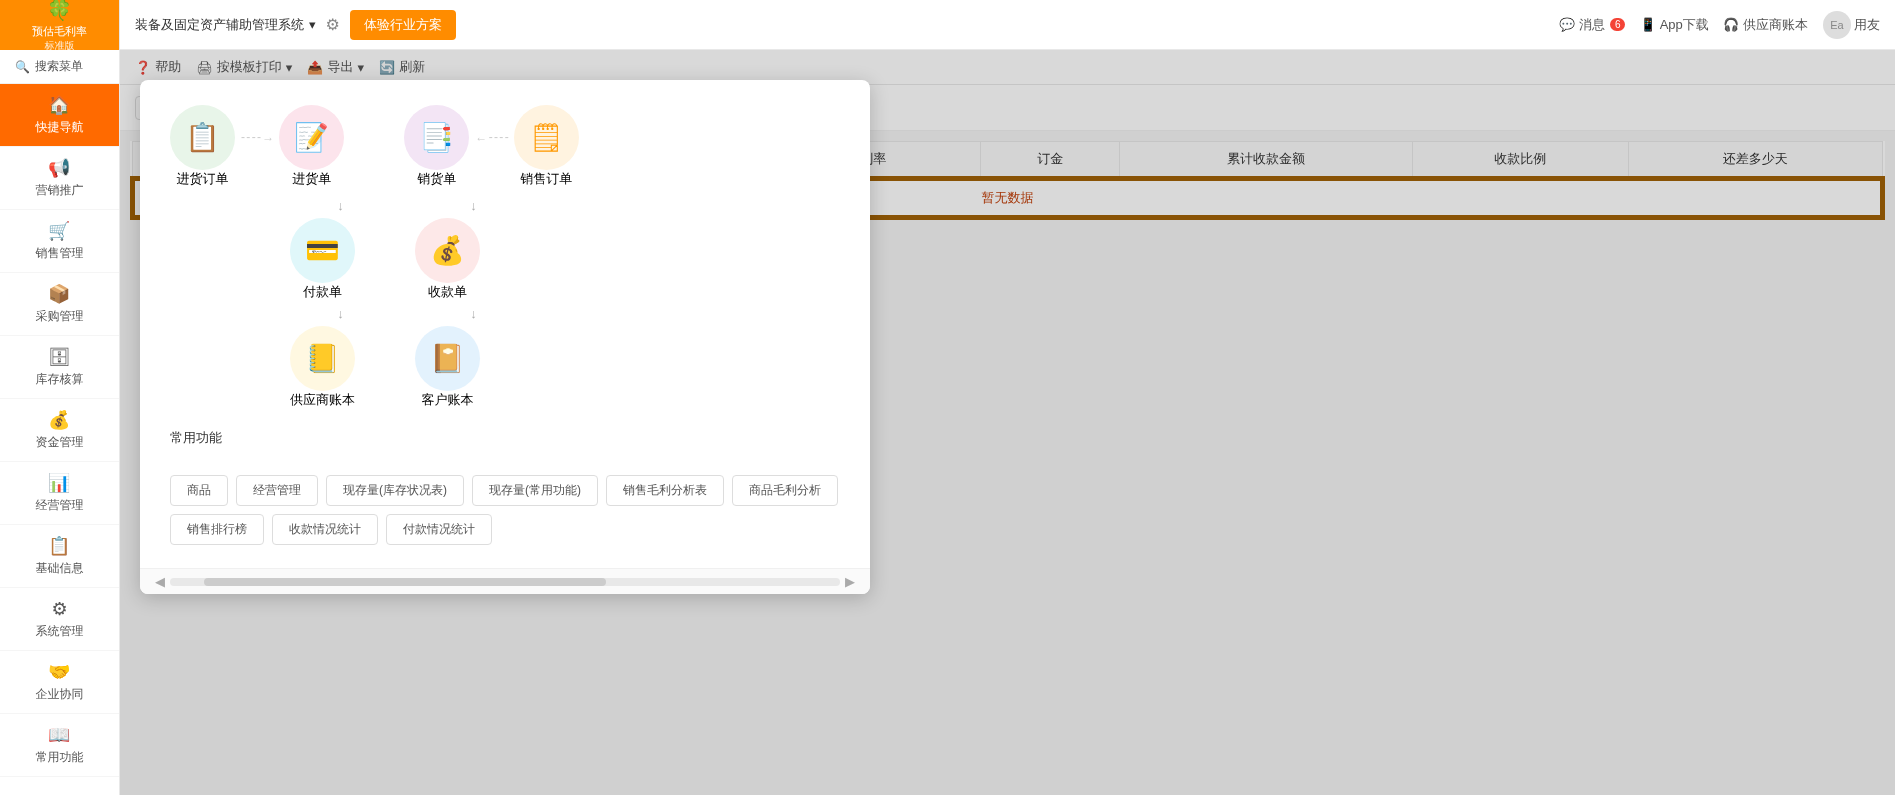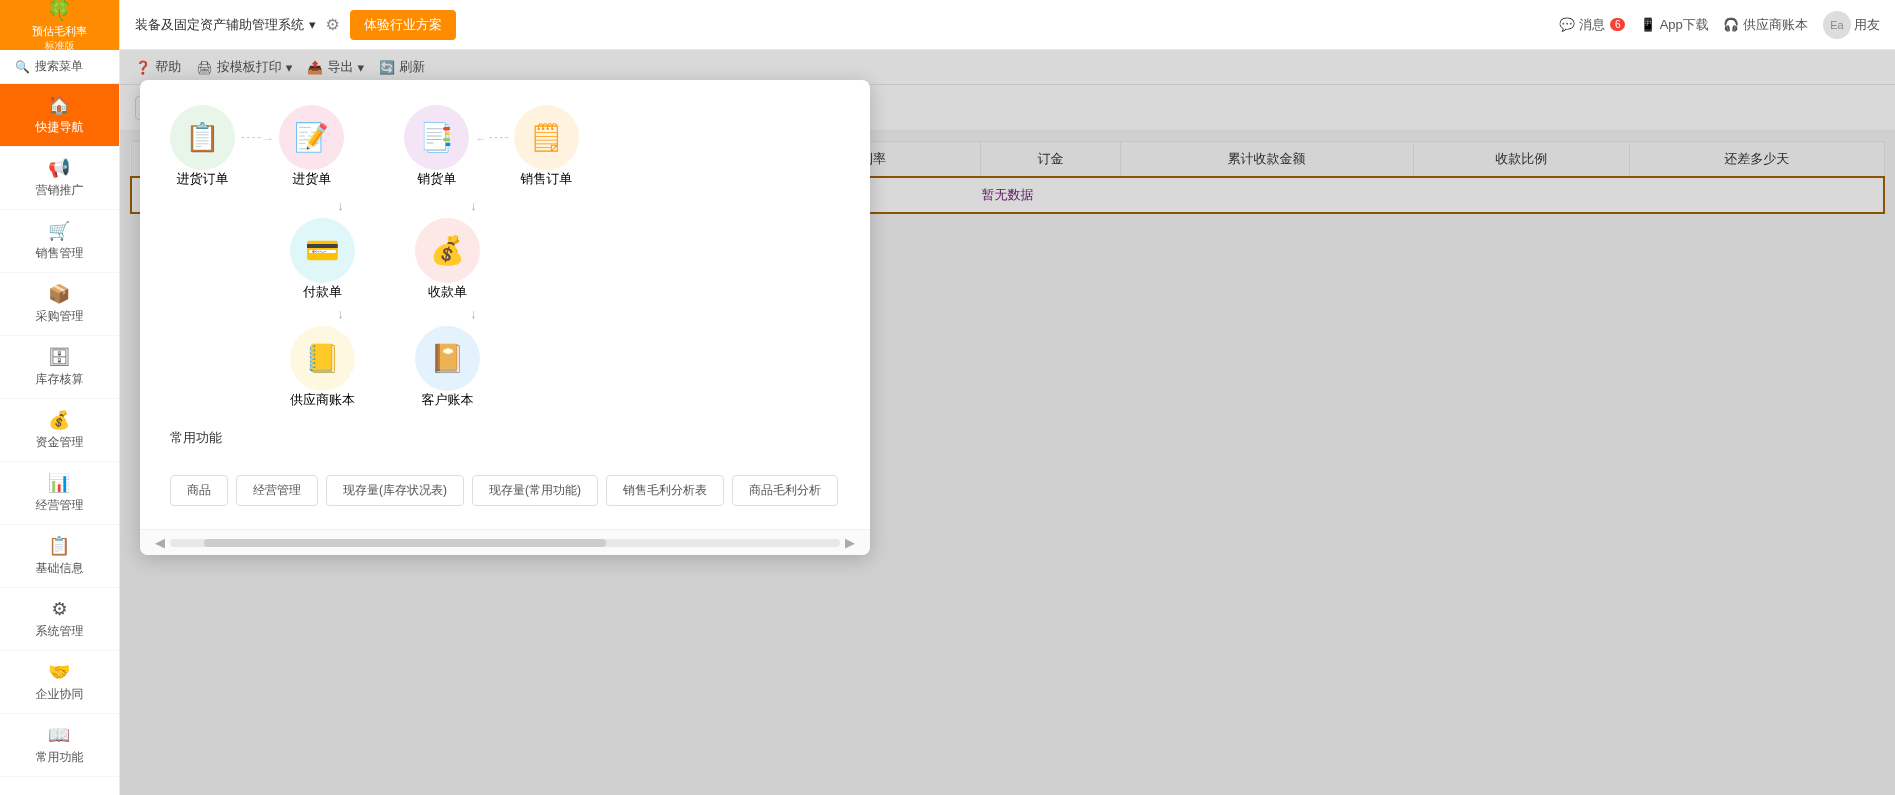--- a/index.html
+++ b/index.html
@@ -237,24 +237,24 @@
     .data-table th {
       background: #fafafa;
       border: 1px solid #e8e8e8;
       padding: 8px 10px;
       text-align: center;
       color: #333;
       font-weight: normal;
       font-size: 13px;
     }
     .data-table td {
-      border: 2px solid #a16207;
+      border: 5px solid #a16207;
       padding: 8px 10px;
       text-align: center;
-      color: #701a75;
+      color: #c2410c;
       font-size: 13px;
     }
     .no-data {
       text-align: center;
       padding: 50px;
       color: #aaa;
       font-size: 14px;
     }
 
     
@@ -609,20 +609,25 @@
           <div>
             <div class="common-title">常用功能</div>
             <div class="common-buttons">
               <button class="common-btn">商品</button>
               <button class="common-btn">经营管理</button>
               <button class="common-btn">现存量(库存状况表)</button>
               <button class="common-btn">现存量(常用功能)</button>
               <button class="common-btn">销售毛利分析表</button>
               <button class="common-btn">商品毛利分析</button>
             </div>
+            <div class="common-buttons">
+              <button class="common-btn">销售排行榜</button>
+              <button class="common-btn">收款情况统计</button>
+              <button class="common-btn">付款情况统计</button>
+            </div>
           </div>
         </div>
 
         <div class="modal-scrollbar">
           <span class="scroll-arrow">◀</span>
           <div class="scrollbar-track">
             <div class="scrollbar-thumb"></div>
           </div>
           <span class="scroll-arrow">▶</span>
         </div>

